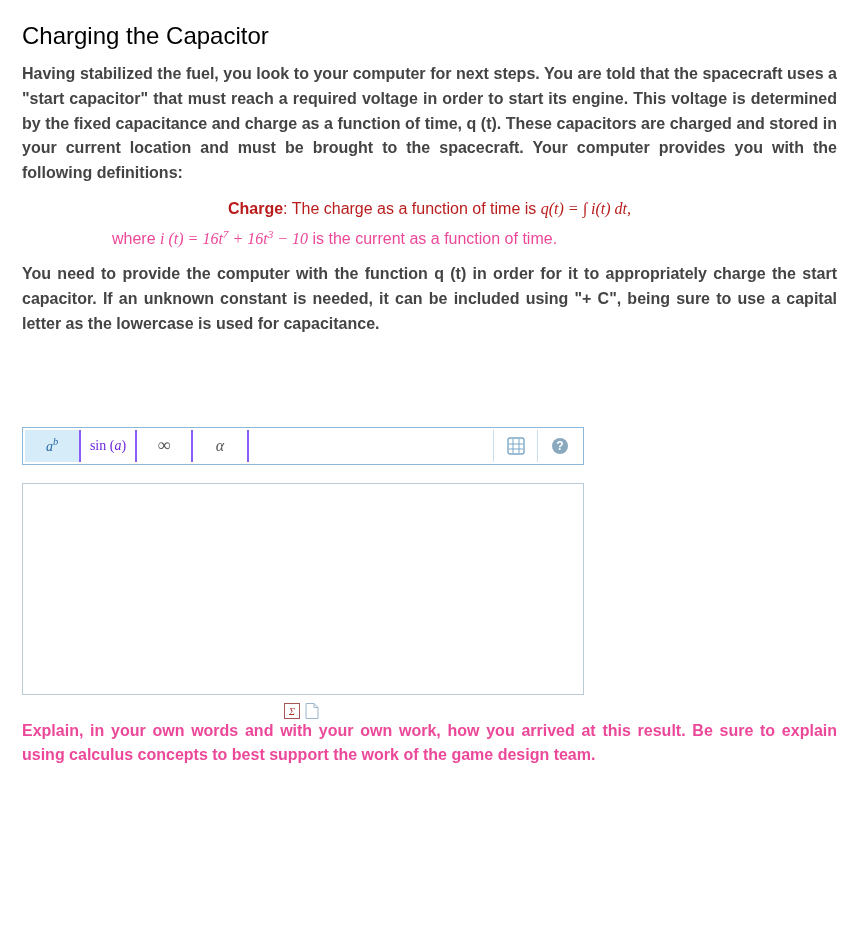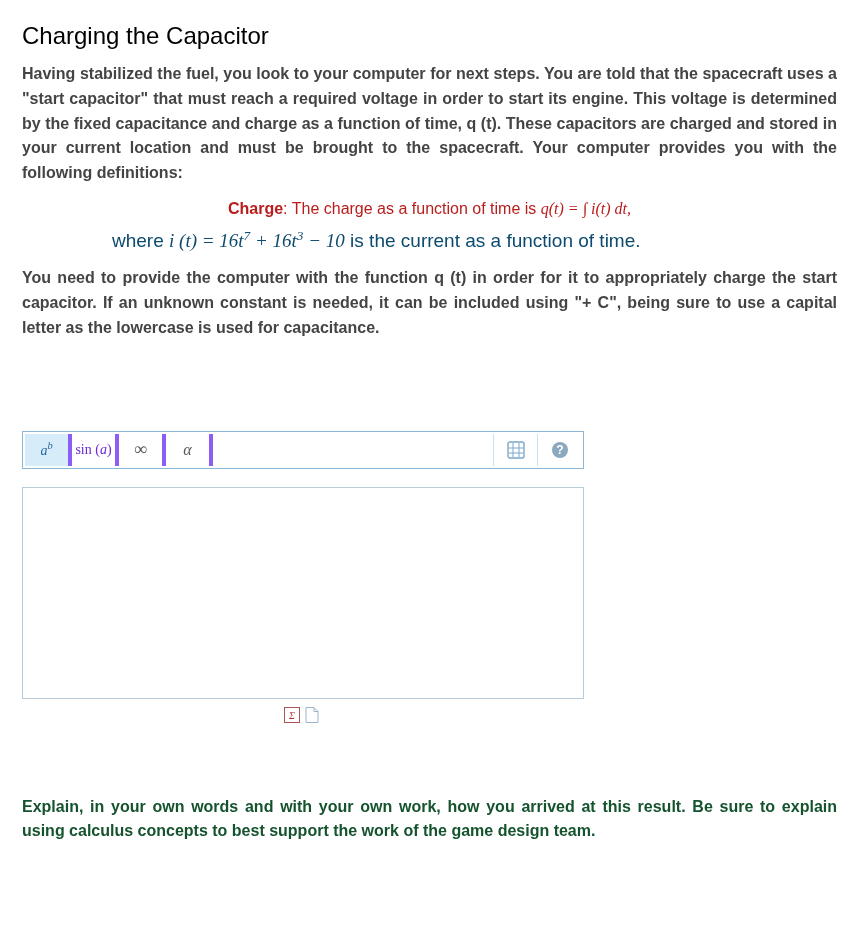--- a/index.html
+++ b/index.html
@@ -27,22 +27,22 @@
   .def-block {
     margin: 14px 0 10px 0;
     text-align: center;
     font-size: 16px;
     color: #b91c1c;
   }
   .def-block .serif { font-family: Georgia, 'Times New Roman', serif; }
   .def-block .ital { font-style: italic; }
   .def-block2 {
     margin: 8px 0 14px 0;
-    font-size: 19px;
-    color: #0c4a6e;
+    font-size: 16px;
+    color: #ec4899;
     padding-left: 90px;
   }
   .def-block2 .serif { font-family: Georgia, 'Times New Roman', serif; }
   .def-block2 .ital { font-style: italic; }
   .answer-row {
     display: flex;
     align-items: center;
     margin-top: 90px;
     margin-bottom: 8px;
     gap: 14px;
@@ -62,25 +62,25 @@
   .toolbar {
     display: flex;
     border: 1px solid #8db7d9;
     background: #fff;
     height: 38px;
     padding: 2px;
     gap: 0;
     margin-bottom: 18px;
   }
   .tool-btn {
-    width: 47px;
+    width: 56px;
     display: flex;
     align-items: center;
     justify-content: center;
-    border-right: 4px solid #8b5cf6;
+    border-right: 2px solid #8b5cf6;
     cursor: pointer;
     font-family: Georgia, serif;
     font-size: 14px;
     color: #2a6aa3;
     position: relative;
   }
   .tool-btn.active {
     background: #d6ecf8;
   }
   .tool-btn:last-of-type { border-right: none; }
@@ -99,24 +99,23 @@
     margin-top: 8px;
     padding-left: 262px;
   }
   .below-icons .ico {
     width: 16px; height: 16px;
     display: inline-flex;
     align-items: center;
     justify-content: center;
   }
   .explain {
-    margin-top: 72px;
     font-size: 16px;
     font-weight: bold;
-    color: #14532d;
+    color: #ec4899;
     text-align: justify;
     line-height: 1.5;
   }
   
   sup.mathsup { font-size: 0.7em; vertical-align: super; font-style: italic; font-family: Georgia, serif; }
 </style>
 </head>
 <body>
 
 <h2 class="section-title">Charging the Capacitor</h2>

